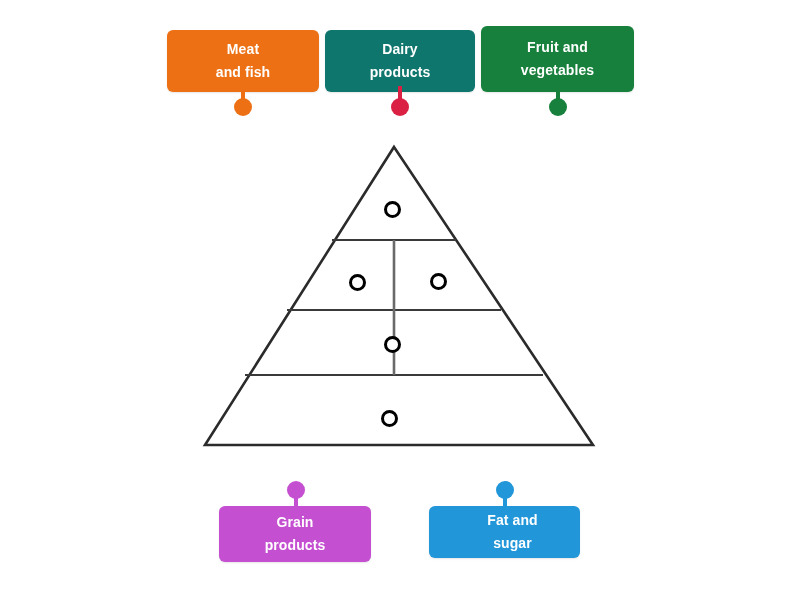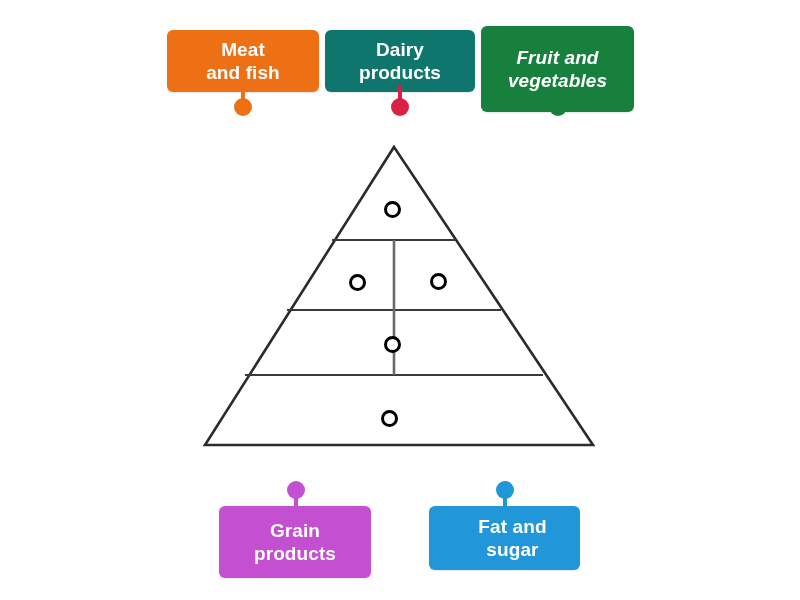--- a/index.html
+++ b/index.html
@@ -23,21 +23,21 @@
     height: 600px;
   }
 
   
   .label-card {
     position: absolute;
     box-sizing: border-box;
     border-radius: 6px;
     color: #ffffff;
     font-weight: bold;
-    font-size: 19px;
+    font-size: 14px;
     line-height: 23px;
     text-align: center;
     display: flex;
     align-items: center;
     justify-content: center;
     letter-spacing: 0.1px;
     user-select: none;
     box-shadow: 0 1px 2px rgba(0,0,0,0.10);
   }
   .label-card .card-text {
@@ -109,21 +109,21 @@
 
     <div class="label-card" style="left:325px; top:30px; width:150px; height:62px; background:#0f766e;">
       <span class="card-text">Dairy
 products</span>
     </div>
     <div class="pin down" style="left:391px; top:86px; height:30px;">
       <div class="stem" style="background:#DB2143;"></div>
       <div class="knob" style="background:#DB2143;"></div>
     </div>
 
-    <div class="label-card" style="left:481px; top:26px; width:153px; height:86px; background:#17803C;font-style:italic;">
+    <div class="label-card" style="left:481px; top:26px; width:153px; height:66px; background:#17803C;">
       <span class="card-text">Fruit and
 vegetables</span>
     </div>
     <div class="pin down" style="left:549px; top:86px; height:30px;">
       <div class="stem" style="background:#17803C;"></div>
       <div class="knob" style="background:#17803C;"></div>
     </div>
 
   </div>
 
@@ -147,29 +147,29 @@
     <div class="drop-dot" style="left:384px; top:336px;"></div>
     <div class="drop-dot" style="left:381px; top:410px;"></div>
   </div>
 
   <div>
 
     <div class="pin up" style="left:287px; top:481px; height:30px;">
       <div class="stem" style="background:#C44FD1;"></div>
       <div class="knob" style="background:#C44FD1;"></div>
     </div>
-    <div class="label-card" style="left:219px; top:506px; width:152px; height:72px; background:#C44FD1;">
+    <div class="label-card" style="left:219px; top:506px; width:152px; height:56px; background:#C44FD1;">
       <span class="card-text">Grain
 products</span>
     </div>
 
     <div class="pin up" style="left:496px; top:481px; height:30px;">
       <div class="stem" style="background:#2196D8;"></div>
       <div class="knob" style="background:#2196D8;"></div>
     </div>
-    <div class="label-card" style="left:429px; top:506px; width:151px; height:64px; background:#2196D8;padding-left:16px;">
+    <div class="label-card" style="left:429px; top:506px; width:151px; height:52px; background:#2196D8;padding-left:16px;">
       <span class="card-text">Fat and
 sugar</span>
     </div>
 
   </div>
 
 </div>
 
 </body></html>

